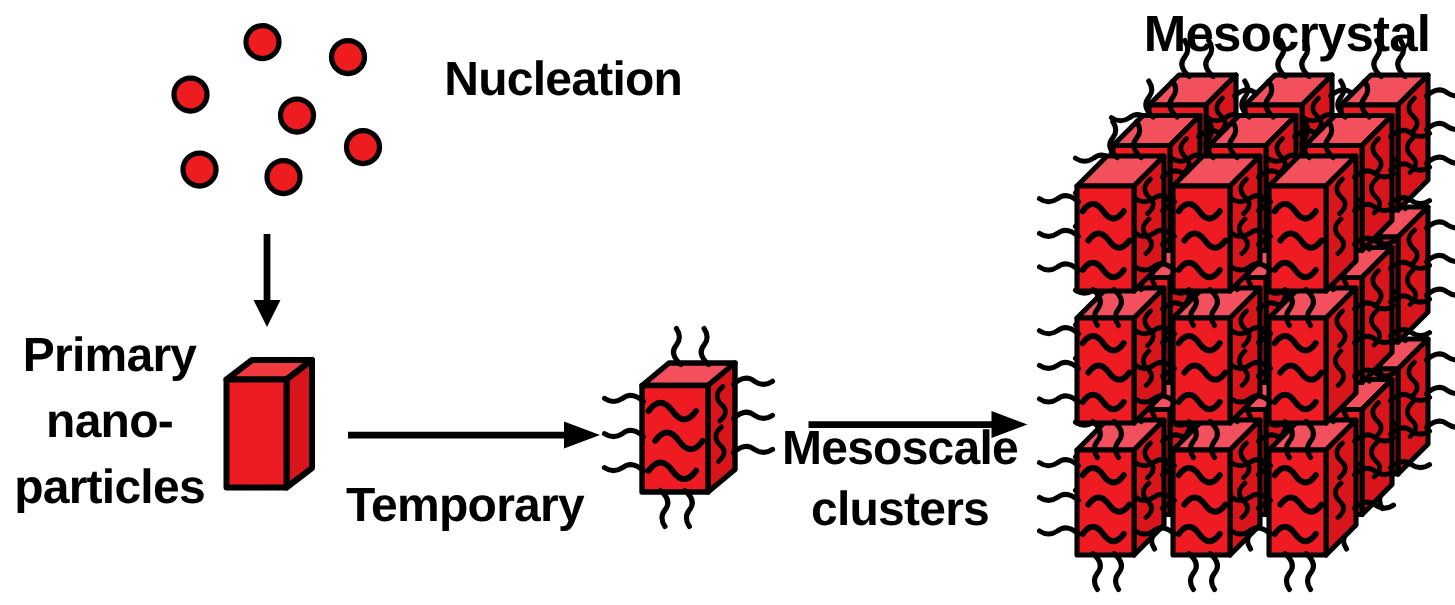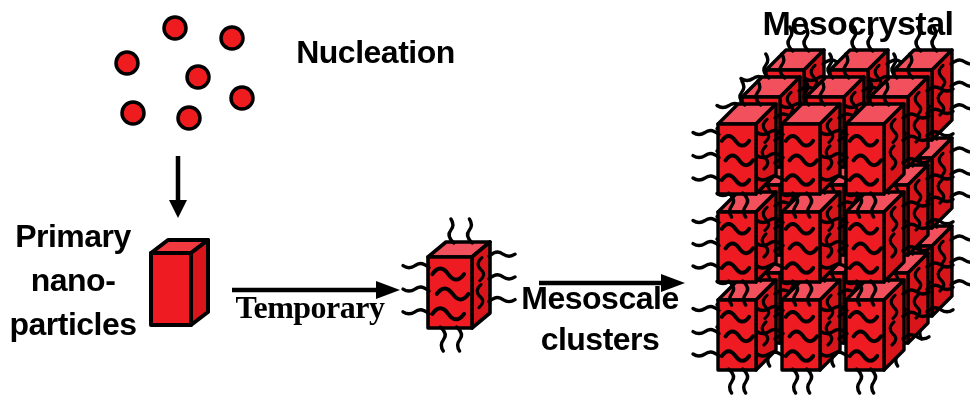--- a/index.html
+++ b/index.html
@@ -50,21 +50,21 @@
         <path d="M 51 20 l 17 -13 l 0 72 l -17 13 Z" fill="#d7151b" stroke="#000000" stroke-width="4" stroke-linejoin="round"></path>
         <rect x="11" y="20" width="40" height="72" fill="#ee1c22" stroke="#000000" stroke-width="4" stroke-linejoin="round"></rect>
       </g>
     </svg>
 
   <svg class="fig" style="left:228px;top:278px;" width="180" height="26">
       <line x1="4" y1="12" x2="150" y2="12" stroke="#000000" stroke-width="4.5"></line>
      <polygon points="172,12 148,3 148,21" fill="#000000"></polygon>
     </svg>
 
-  <div class="label" style="left:197px;top:287px;width:226px;line-height:40px;font-family:Liberation Serif, serif;">
+  <div class="label" style="left:197px;top:316px;width:226px;line-height:40px;">
     <span>Temporary</span>
   </div>
 
   <svg class="fig" style="left:400px;top:220px;" width="115" height="150">
       <g>
         <path d="M 28 37 l 18 -15 l 44 0 l -18 15 Z" fill="#f2505c" stroke="#000000" stroke-width="3.6" stroke-linejoin="round"></path>
         <path d="M 72 37 l 18 -15 l 0 71 l -18 15 Z" fill="#d7151b" stroke="#000000" stroke-width="3.6" stroke-linejoin="round"></path>
         <rect x="28" y="37" width="44" height="71" fill="#ee1c22" stroke="#000000" stroke-width="3.6" stroke-linejoin="round"></rect>
         <path d="M 32.4 54.04 q 7.92 -11.088 15.84 0 q 7.92 11.088 15.84 0" fill="none" stroke="#000000" stroke-width="4" stroke-linecap="round"></path>
         <path d="M 36.8 73.92 q 7.92 -11.088 15.84 0 q 7.92 11.088 15.84 0" fill="none" stroke="#000000" stroke-width="4" stroke-linecap="round"></path>

